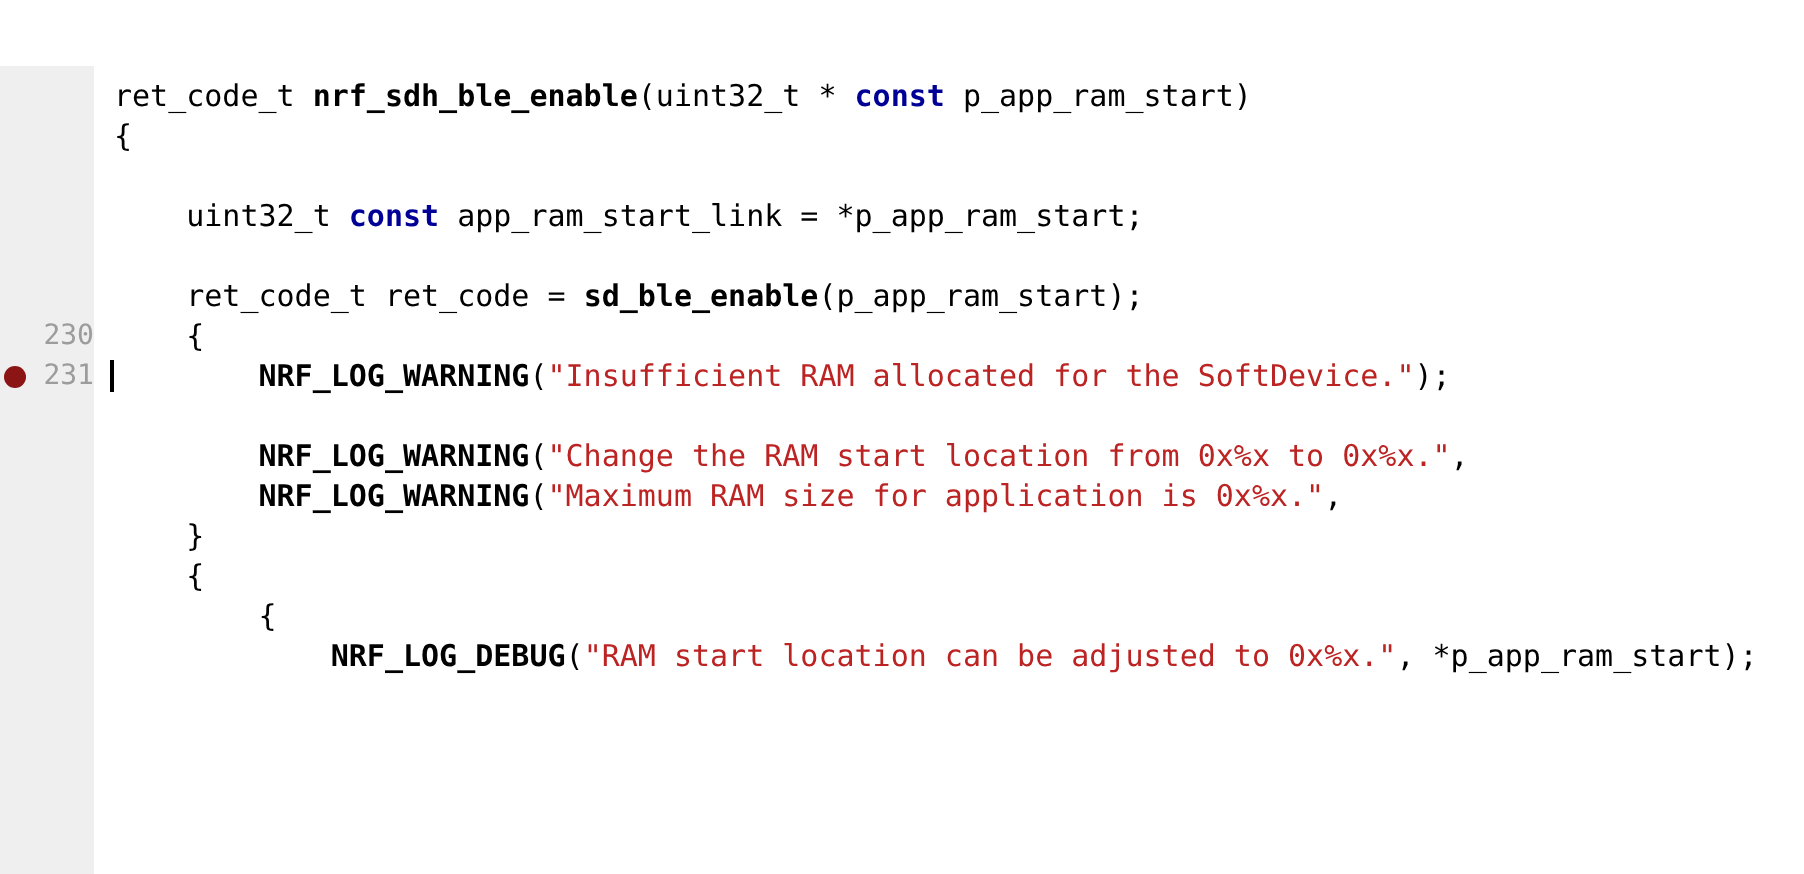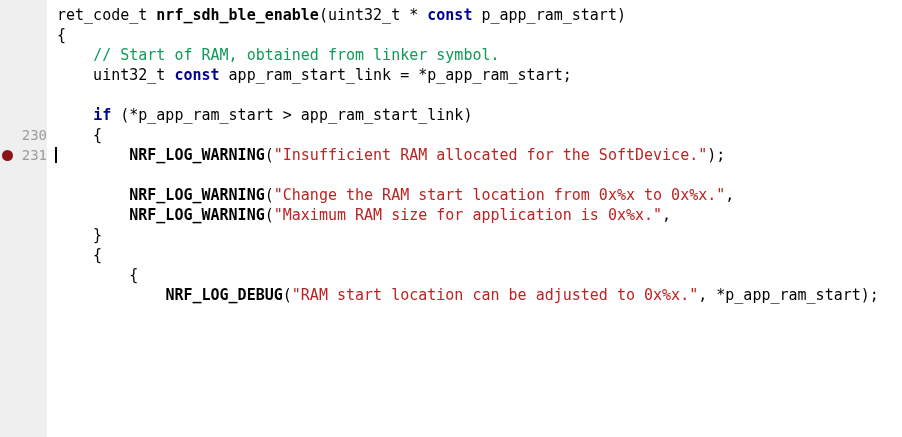--- a/index.html
+++ b/index.html
@@ -8,21 +8,21 @@
     --comment:#0f9b57; --string:#bc2323; --breakpoint:#8b1414; --caret:#000000;
   }
   *{box-sizing:border-box;}
   html,body{margin:0;padding:0;}
   body{
     width:902px;height:437px;overflow:hidden;background:var(--background);
     font-family:"DejaVu Sans Mono", monospace;font-size:15px;
   }
   .editor{position:relative;width:902px;height:437px;}
   .gutter-bg{position:absolute;left:0;top:0;width:47px;height:437px;background:var(--gutter-background);}
-  .lines{position:relative;padding-top:5px;}
+  .lines{position:relative;padding-top:5px;margin-top:33px;}
   .line{display:flex;height:20px;line-height:20px;white-space:pre;}
   .gutter-cell{
     position:relative;flex:none;width:47px;height:20px;
     text-align:right;
     font-size:14px;color:var(--line-number);
   }
   .bp{
     position:absolute;left:2px;top:50%;margin-top:-5.5px;
     width:11px;height:11px;border-radius:50%;background:var(--breakpoint);
   }
@@ -36,24 +36,24 @@
 </style>
 </head>
 <body>
 
 <div class="editor">
   <div class="gutter-bg"></div>
   <div class="lines">
 
   <div class="line"><div class="gutter-cell"><span class="num"></span></div><div class="code"><span class="tok tok-p">ret_code_t </span><span class="tok tok-f">nrf_sdh_ble_enable</span><span class="tok tok-p">(uint32_t * </span><span class="tok tok-k">const</span><span class="tok tok-p"> p_app_ram_start)</span></div></div>
       <div class="line"><div class="gutter-cell"><span class="num"></span></div><div class="code"><span class="tok tok-p">{</span></div></div>
-      <div class="line"><div class="gutter-cell"><span class="num"></span></div><div class="code"><span class="tok tok-p">    </span><span class="tok tok-c">// Start of RAM, obtained from linker symbol.</span></div></div>
+      <div class="line"><div class="gutter-cell"><span class="num"></span></div><div class="code"><span class="tok tok-p">    </span></div></div>
       <div class="line"><div class="gutter-cell"><span class="num"></span></div><div class="code"><span class="tok tok-p">    uint32_t </span><span class="tok tok-k">const</span><span class="tok tok-p"> app_ram_start_link = *p_app_ram_start;</span></div></div>
       <div class="line"><div class="gutter-cell"><span class="num"></span></div><div class="code"></div></div>
-      <div class="line"><div class="gutter-cell"><span class="num"></span></div><div class="code"><span class="tok tok-p">    </span><span class="tok tok-k">if</span><span class="tok tok-p"> (*p_app_ram_start &gt; app_ram_start_link)</span></div></div>
+      <div class="line"><div class="gutter-cell"><span class="num"></span></div><div class="code"><span class="tok tok-p">    ret_code_t ret_code = </span><span class="tok tok-f">sd_ble_enable</span><span class="tok tok-p">(p_app_ram_start);</span></div></div>
       <div class="line"><div class="gutter-cell"><span class="num">230</span></div><div class="code"><span class="tok tok-p">    {</span></div></div>
       <div class="line"><div class="gutter-cell"><span class="bp"></span><span class="num">231</span></div><div class="code"><span class="caret"></span><span class="tok tok-p">        </span><span class="tok tok-f">NRF_LOG_WARNING</span><span class="tok tok-p">(</span><span class="tok tok-s">"Insufficient RAM allocated for the SoftDevice."</span><span class="tok tok-p">);</span></div></div>
       <div class="line"><div class="gutter-cell"><span class="num"></span></div><div class="code"></div></div>
       <div class="line"><div class="gutter-cell"><span class="num"></span></div><div class="code"><span class="tok tok-p">        </span><span class="tok tok-f">NRF_LOG_WARNING</span><span class="tok tok-p">(</span><span class="tok tok-s">"Change the RAM start location from 0x%x to 0x%x."</span><span class="tok tok-p">,</span></div></div>
       <div class="line"><div class="gutter-cell"><span class="num"></span></div><div class="code"><span class="tok tok-p">        </span><span class="tok tok-f">NRF_LOG_WARNING</span><span class="tok tok-p">(</span><span class="tok tok-s">"Maximum RAM size for application is 0x%x."</span><span class="tok tok-p">,</span></div></div>
       <div class="line"><div class="gutter-cell"><span class="num"></span></div><div class="code"><span class="tok tok-p">    }</span></div></div>
       <div class="line"><div class="gutter-cell"><span class="num"></span></div><div class="code"><span class="tok tok-p">    {</span></div></div>
       <div class="line"><div class="gutter-cell"><span class="num"></span></div><div class="code"><span class="tok tok-p">        {</span></div></div>
       <div class="line"><div class="gutter-cell"><span class="num"></span></div><div class="code"><span class="tok tok-p">            </span><span class="tok tok-f">NRF_LOG_DEBUG</span><span class="tok tok-p">(</span><span class="tok tok-s">"RAM start location can be adjusted to 0x%x."</span><span class="tok tok-p">, *p_app_ram_start);</span></div></div>
     </div>

